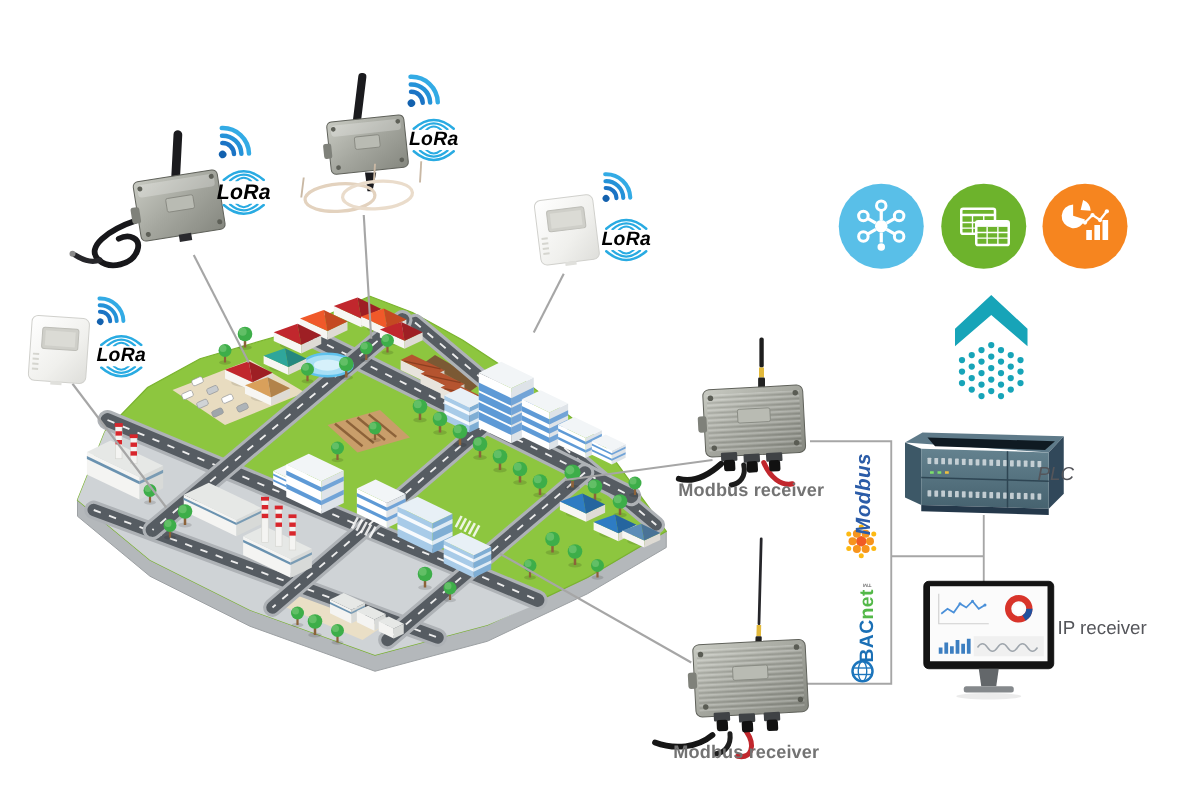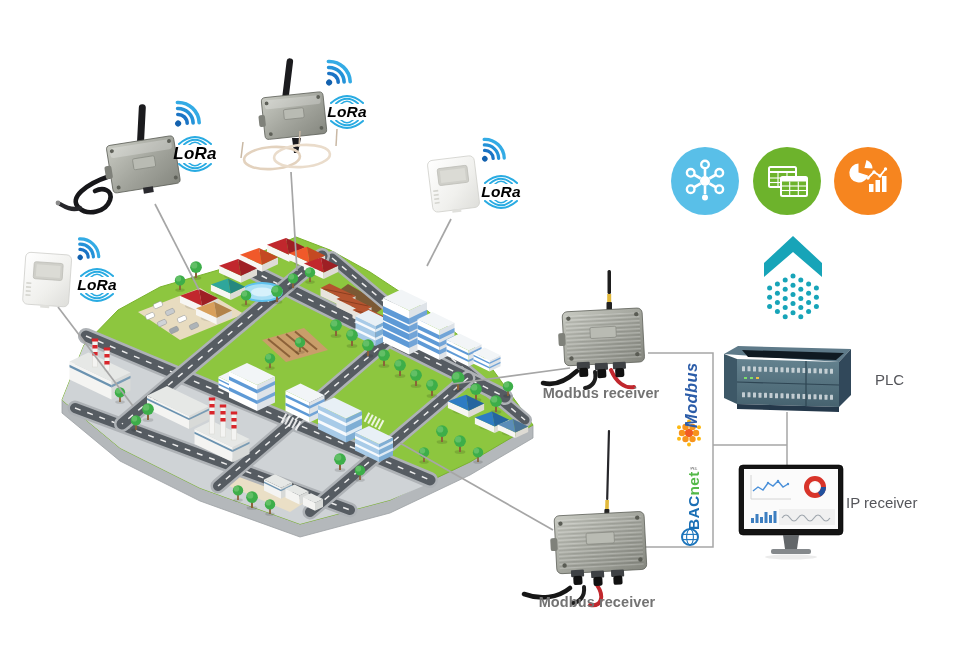--- a/index.html
+++ b/index.html
@@ -845,19 +845,19 @@
         <g stroke="#29ABE2" fill="none" stroke-linecap="round">
           <path d="M4,11 Q20,-3 36,11" stroke-width="2"></path>
           <path d="M9,11.5 Q20,2 31,11.5" stroke-width="1.8"></path>
           <path d="M14,12 Q20,6.5 26,12" stroke-width="1.6"></path>
         </g>
       </svg>
 </div>
 
 <div class="abs lbl" style="left:536px;top:385px;width:130px;">Modbus receiver</div>
 <div class="abs lbl" style="left:531px;top:594px;width:132px;">Modbus receiver</div>
-<div class="abs small-lbl" style="left:875px;top:371px;width:60px;">PLC</div>
+<div class="abs small-lbl" style="left:830px;top:371px;width:60px;font-style:italic;">PLC</div>
 <div class="abs small-lbl" style="left:846px;top:494px;width:90px;">IP receiver</div>
 
 <div class="abs vtext modbus-logo" style="left:679px;top:356px;">Modbus</div>
 <div class="abs vtext bacnet-logo" style="left:682px;top:452px;"><span class="bac">BAC</span><span class="net">net</span><span class="tm">™</span></div>
 
 </div>
 
 </body></html>

